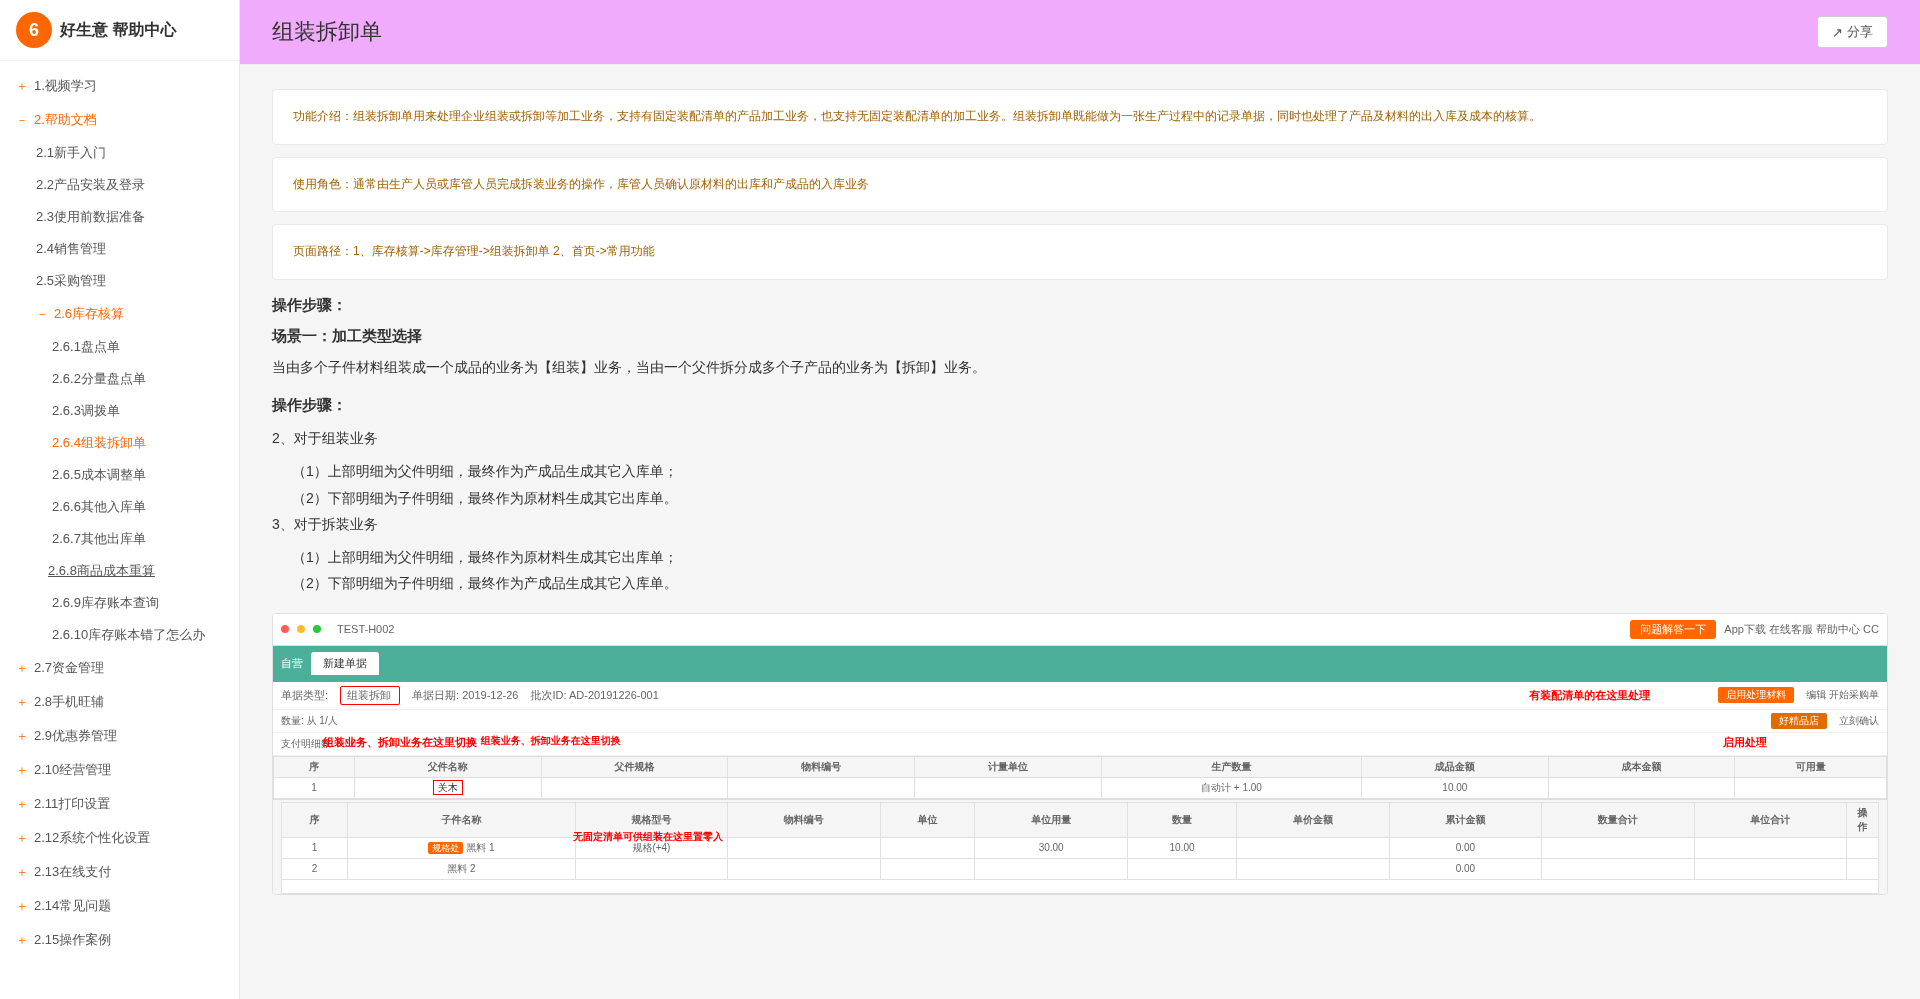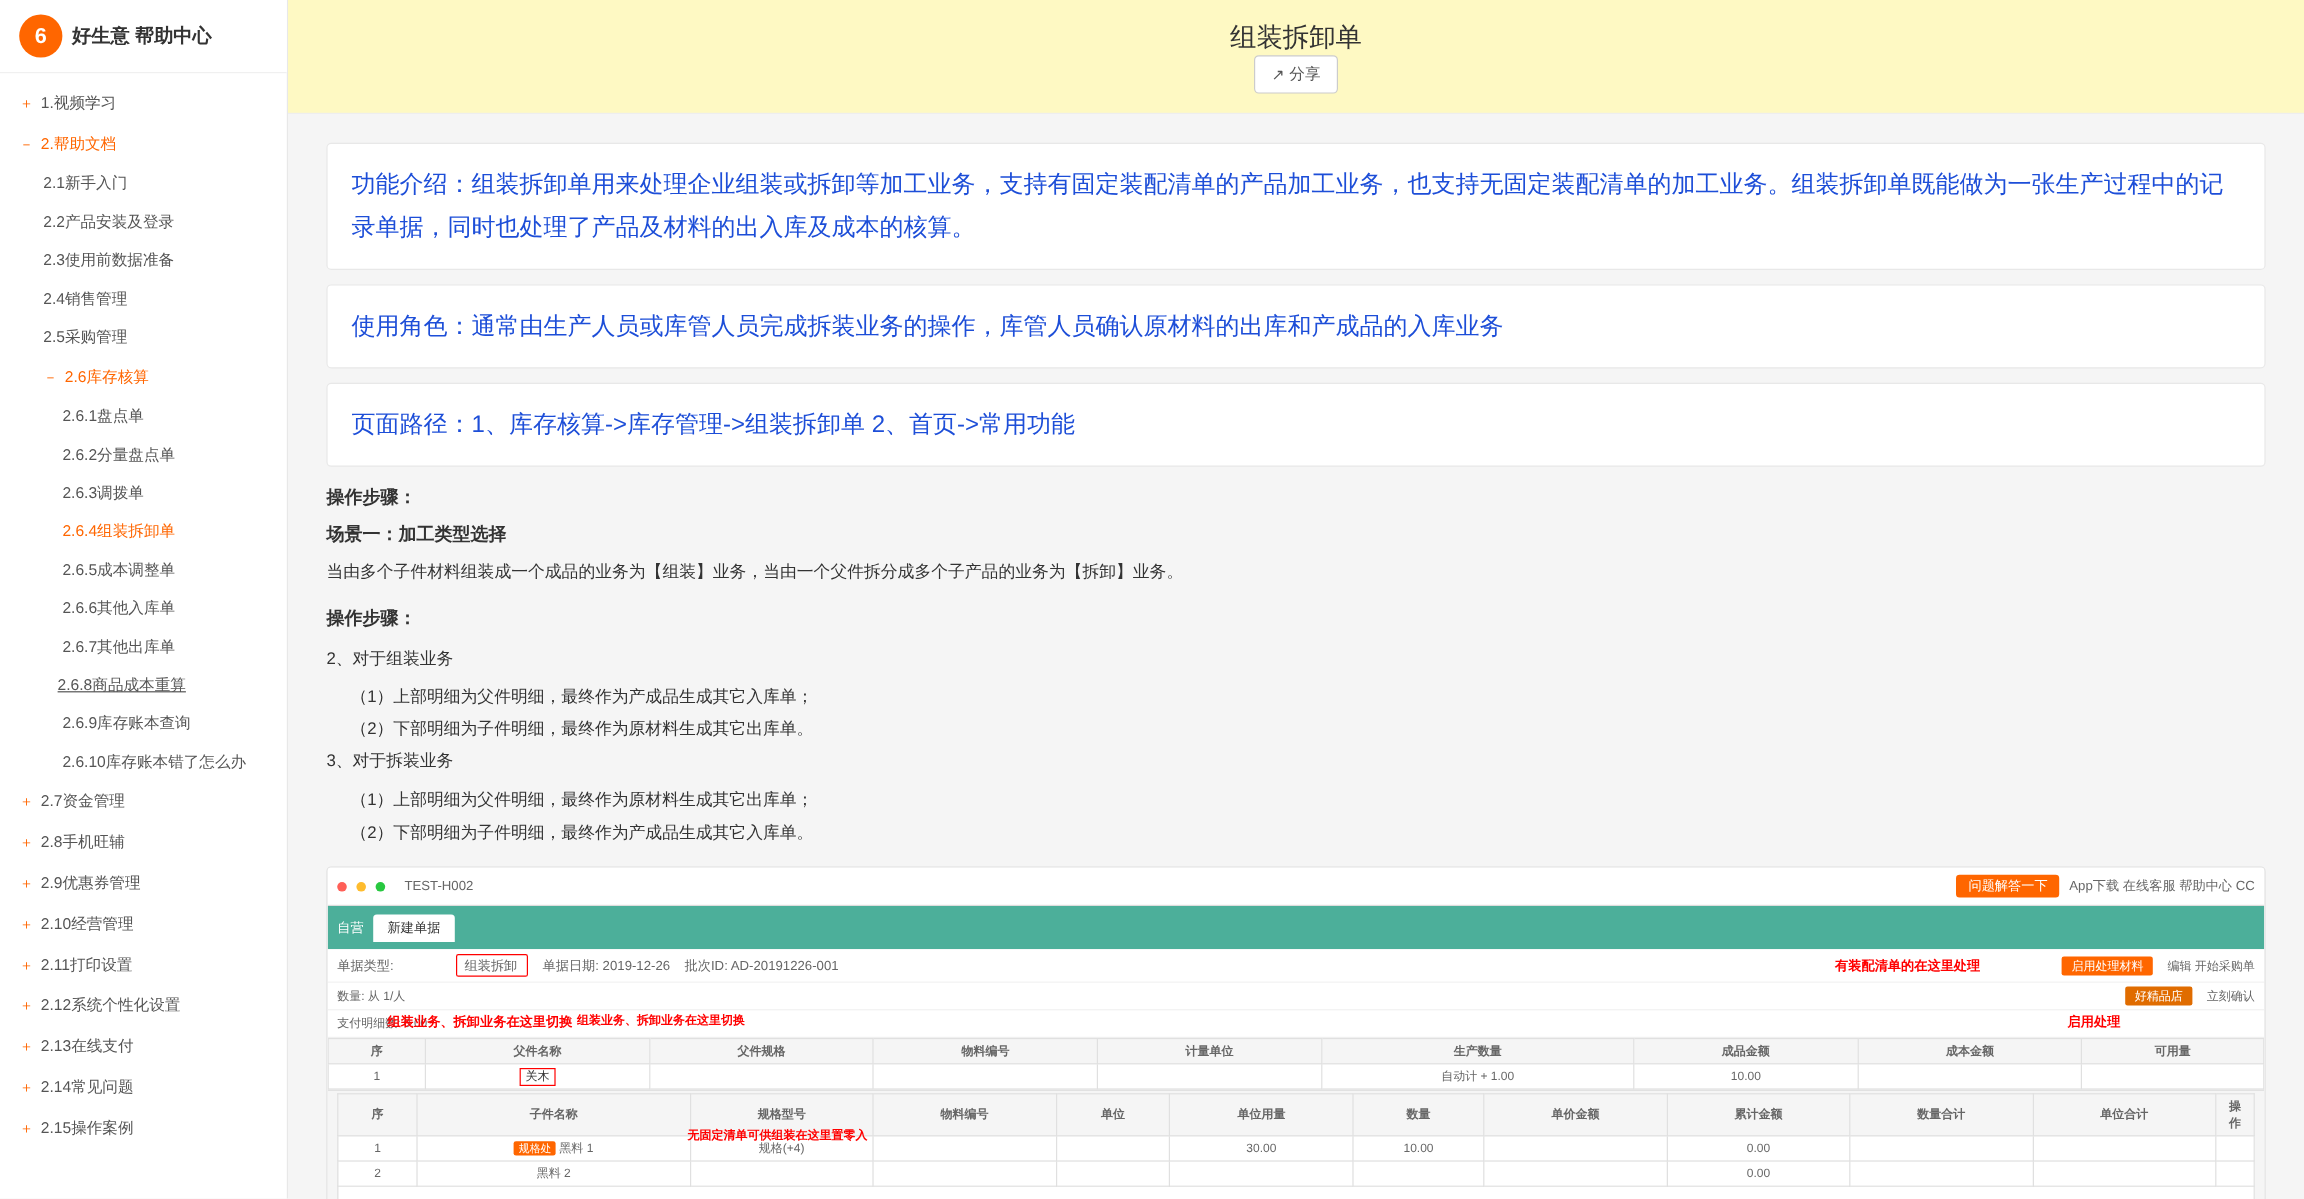--- a/index.html
+++ b/index.html
@@ -78,27 +78,26 @@
     
     #main {
       flex: 1;
       display: flex;
       flex-direction: column;
       overflow: hidden;
       background: #f5f5f5;
     }
 
     .main-header {
-      background: #fef9c3;
+      background: #f0abfc;
       padding: 16px 32px;
       display: flex;
       align-items: center;
       justify-content: space-between;
       border-bottom: 1px solid #eee;
-      flex-direction: column;
     }
     .main-title { font-size: 22px; font-weight: normal; color: #333; }
     .share-btn {
       border: 1px solid #ccc;
       padding: 6px 14px;
       border-radius: 4px;
       cursor: pointer;
       font-size: 13px;
       color: #555;
       background: #fff;
@@ -110,23 +109,23 @@
       overflow-y: auto;
       padding: 24px 32px;
     }
 
     .info-block {
       background: #fff;
       border: 1px solid #e8e8e8;
       border-radius: 4px;
       padding: 16px 20px;
       margin-bottom: 12px;
-      font-size: 20px;
+      font-size: 12px;
       line-height: 1.8;
-      color: #1d4ed8;
+      color: #a16207;
     }
     .info-block p { margin: 0; }
 
     .section-title {
       font-size: 15px;
       font-weight: bold;
       color: #333;
       margin: 16px 0 10px 0;
     }
 
@@ -202,21 +201,20 @@
       border-radius: 3px 3px 0 0;
       font-size: 11px;
     }
     .mock-red-box {
       border: 1px solid red;
       padding: 1px 6px;
       font-size: 11px;
       border-radius: 2px;
       background: #fff;
       min-width: 60px;
-      margin-left: 40px;
     }
     .mock-table {
       width: 100%;
       border-collapse: collapse;
       font-size: 10px;
     }
     .mock-table th {
       background: #f5f5f5;
       border: 1px solid #e0e0e0;
       padding: 3px 6px;

